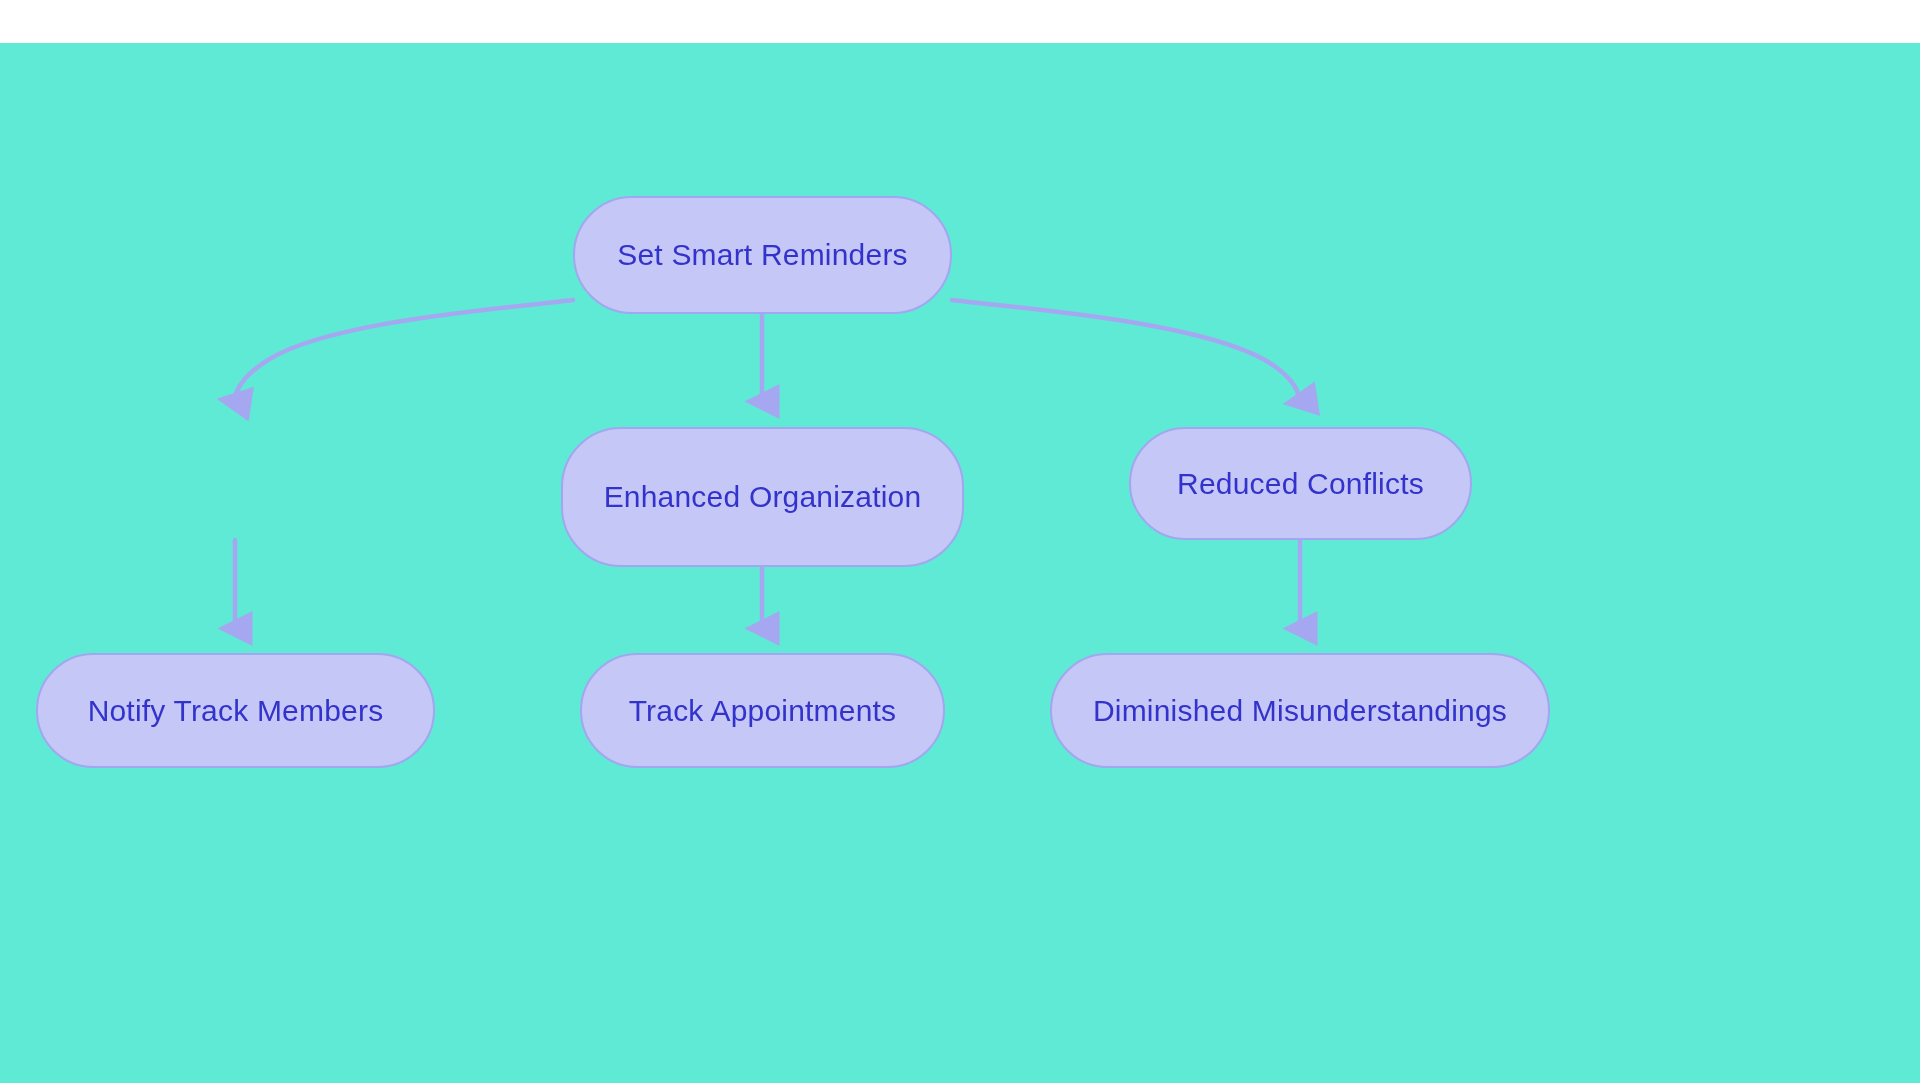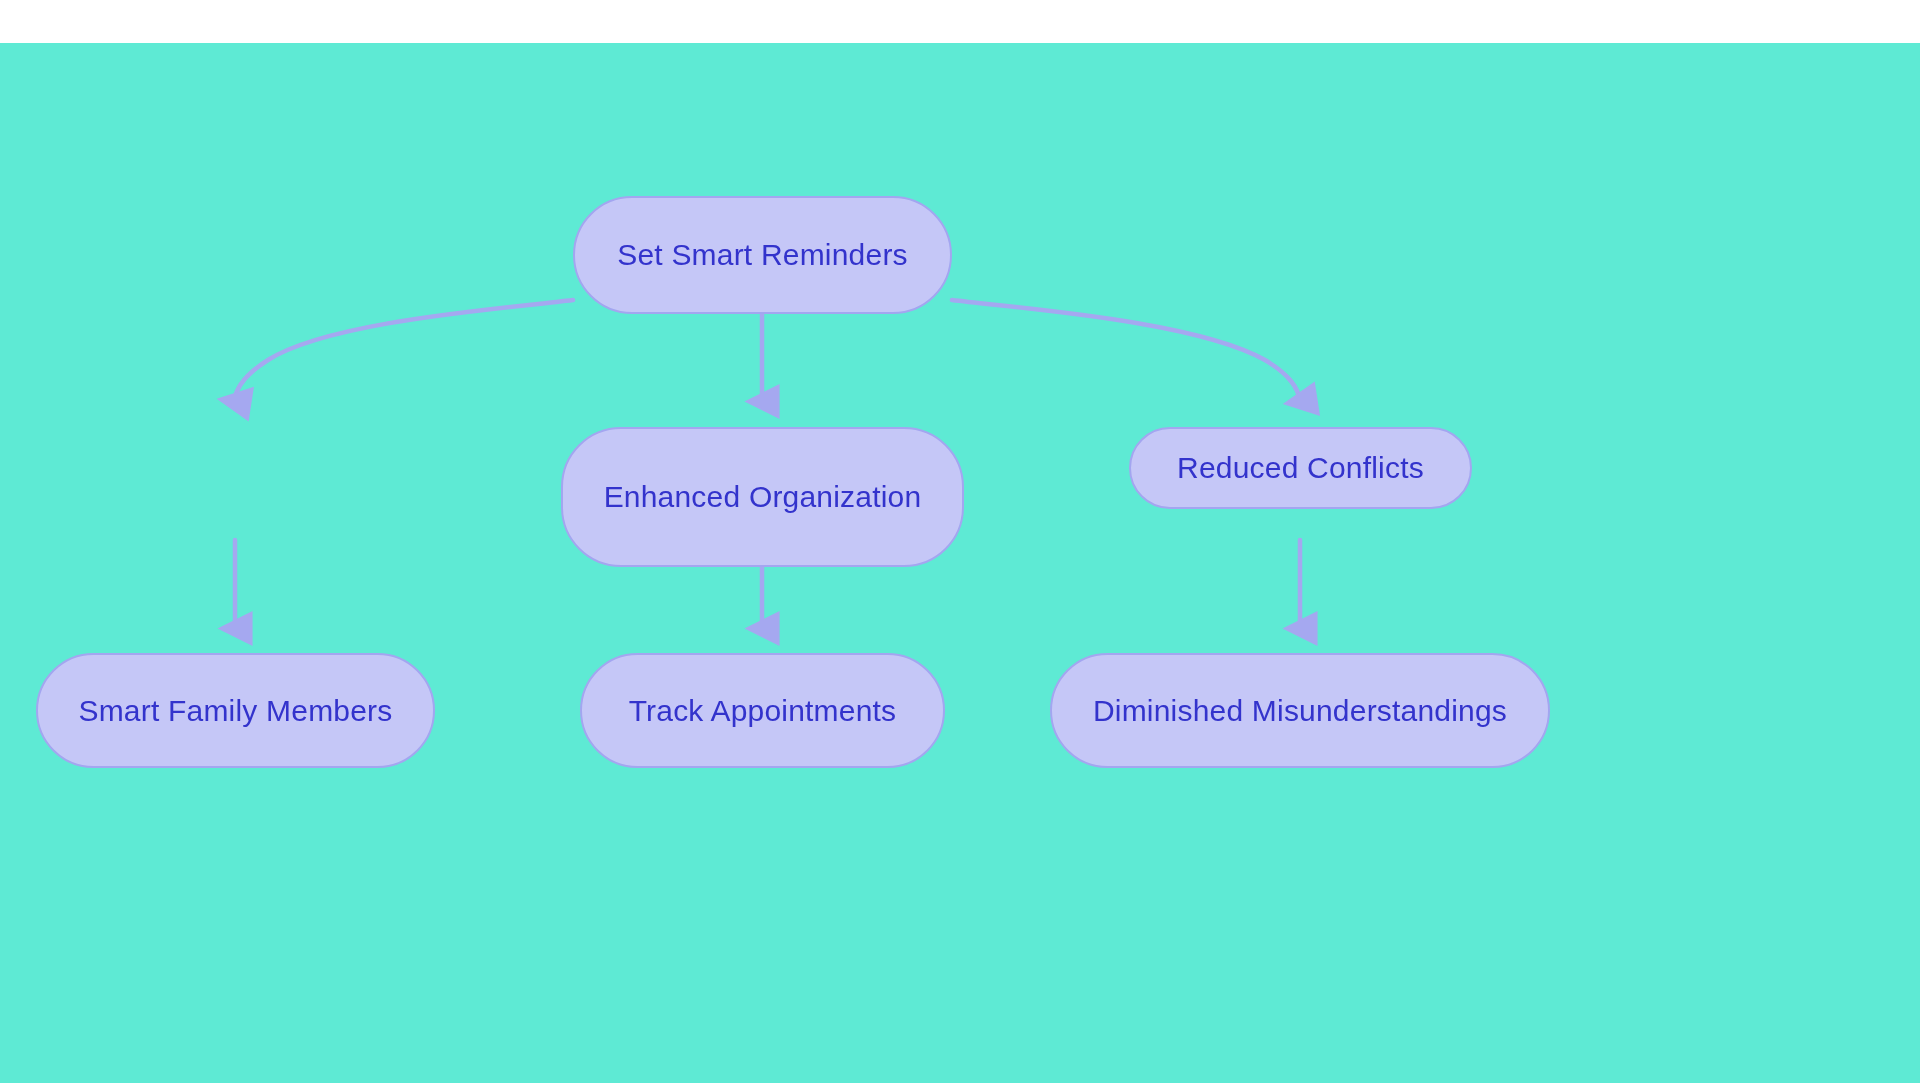--- a/index.html
+++ b/index.html
@@ -47,21 +47,21 @@
     font-weight: 400;
     line-height: 1.2;
     letter-spacing: 0.2px;
     white-space: nowrap;
     padding: 0 18px;
   }
   
   #node-root          { left: 573px;  top: 153px; width: 379px; height: 118px; }
   #node-improved      { left: 17px;   top: 384px; width: 437px; height: 113px; }
   #node-enhanced      { left: 561px;  top: 384px; width: 403px; height: 140px; }
-  #node-reduced       { left: 1129px; top: 384px; width: 343px; height: 82px; }
+  #node-reduced       { left: 1129px; top: 384px; width: 343px; height: 113px; }
   #node-notify        { left: 36px;   top: 610px; width: 399px; height: 115px; }
   #node-track         { left: 580px;  top: 610px; width: 365px; height: 115px; }
   #node-diminished    { left: 1050px; top: 610px; width: 500px; height: 115px; }
 </style>
 </head>
 <body>
 
 <div id="diagram-root">
 
   <svg id="edge-layer" width="1920" height="1083" viewBox="0 0 1920 1083" xmlns="http://www.w3.org/2000/svg">
@@ -91,21 +91,21 @@
 
   <div class="node" id="node-enhanced">
     <span class="node-label">Enhanced Organization</span>
   </div>
 
   <div class="node" id="node-reduced">
     <span class="node-label">Reduced Conflicts</span>
   </div>
 
   <div class="node" id="node-notify">
-    <span class="node-label">Smart Family Members</span>
+    <span class="node-label">Notify Track Members</span>
   </div>
 
   <div class="node" id="node-track">
     <span class="node-label">Track Appointments</span>
   </div>
 
   <div class="node" id="node-diminished">
     <span class="node-label">Diminished Misunderstandings</span>
   </div>
 

